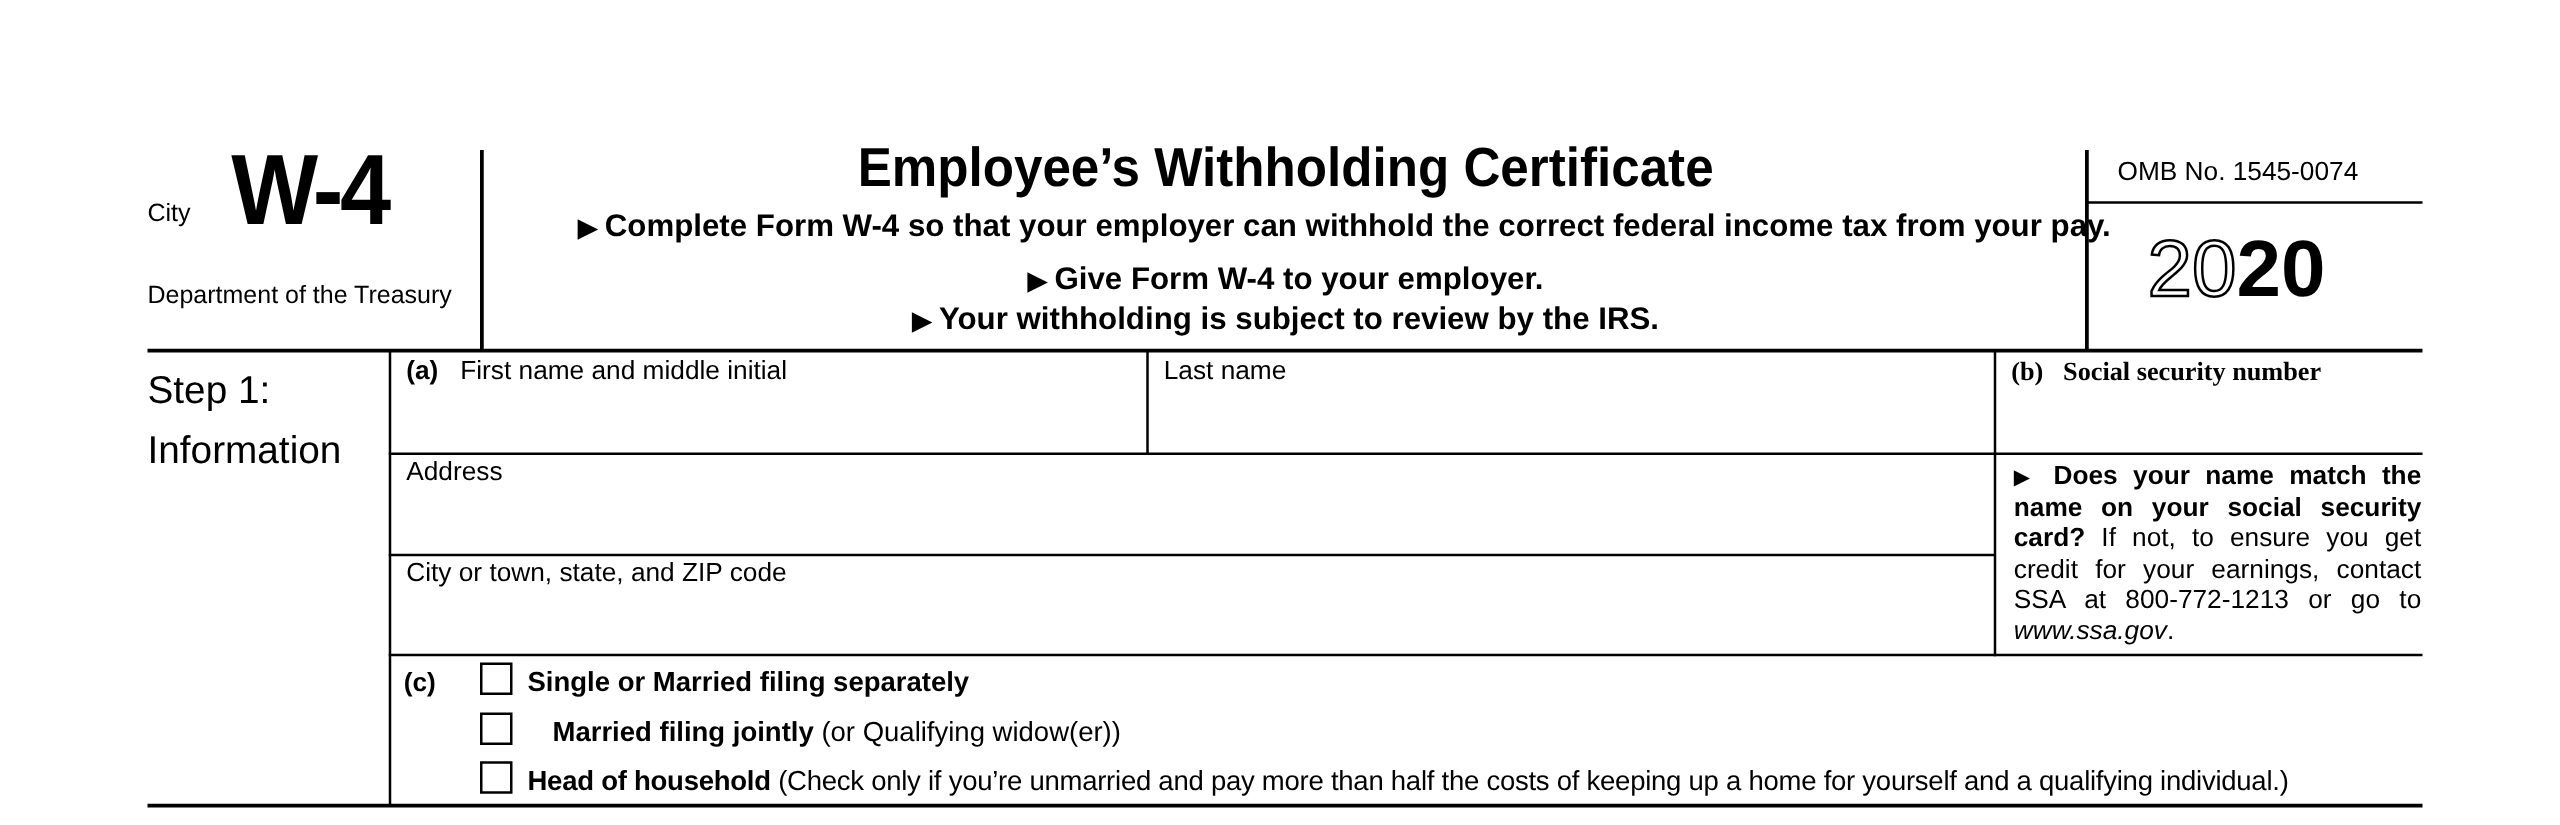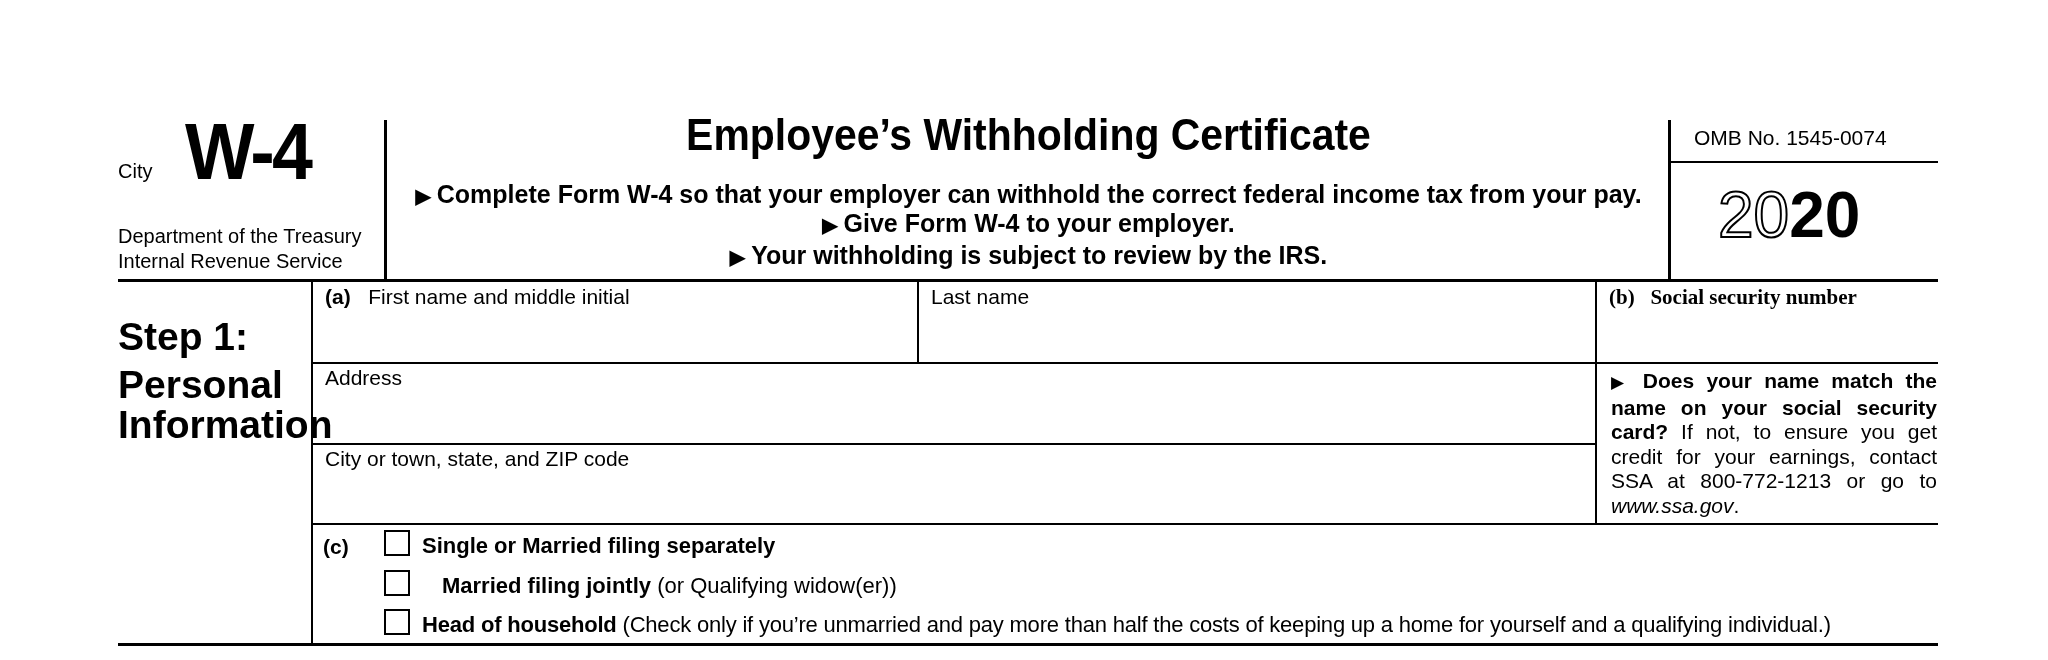--- a/index.html
+++ b/index.html
@@ -9,51 +9,50 @@
   .vline { position:absolute; background:#000; }
 
   
   .form-word { left:118px; top:160px; font-size:20px; }
   .form-num { left:185px; top:112px; font-size:80px; font-weight:bold; letter-spacing:-3px; transform:scaleX(0.92); transform-origin:left top; line-height:1; }
   .dept { left:118px; top:224px; font-size:20px; line-height:25px; }
 
   
   .title { left:387px; width:1283px; top:113px; text-align:center; font-size:44px; font-weight:bold; line-height:1; transform:scaleX(0.93); }
   .sub { left:387px; width:1283px; text-align:center; font-size:25px; font-weight:bold; line-height:1; }
-  .sub1 { top:182px; }
+  .sub1 { top:169px;padding-left:47px; }
   .sub2 { top:211px; }
   .sub3 { top:243px; }
   .tri { font-size:20px; margin-right:6px; }
 
   
   .omb { left:1694px; top:126px; font-size:21px; }
   .year { left:1718px; top:183px; font-size:64px; font-weight:bold; line-height:1; }
   .year .outline { color:#fff; -webkit-text-stroke:2px #000; font-weight:normal; }
 
   
-  .step { left:118px; font-weight:bold; font-size:39px; line-height:40px;margin-top:25px; }
+  .step { left:118px; font-weight:normal; font-size:31px; line-height:40px; }
   .step-title { top:292px; }
   .step-sub { top:340px; }
 
   .lbl { font-size:21px; }
   .lbl b { font-weight:bold; }
 
   .ssa-note { left:1611px; top:369px; width:326px; font-size:21px; line-height:24.5px; text-align:justify; }
 
   .cbx { position:absolute; width:26px; height:26px; border:2px solid #000; box-sizing:border-box; background:#fff; cursor:pointer; }
   .filing { font-size:22px; }
 </style>
 </head>
 <body>
 
 <div class="abs form-word">City</div>
 <div class="abs form-num">W-4</div>
 <div class="abs dept">
   <div>Department of the Treasury</div>
-  <div>Internal Revenue Service</div>
 </div>
 
 <div class="vline" style="left:384px; top:120px; width:3px; height:160px;"></div>
 <div class="vline" style="left:1668px; top:120px; width:3px; height:160px;"></div>
 
 <div class="abs title">Employee’s Withholding Certificate</div>
 <div class="abs sub sub1"><span class="tri">▶</span><span>Complete Form W-4 so that your employer can withhold the correct federal income tax from your pay.</span></div>
 <div class="abs sub sub2"><span class="tri">▶</span><span>Give Form W-4 to your employer.</span></div>
 <div class="abs sub sub3"><span class="tri">▶</span><span>Your withholding is subject to review by the IRS.</span></div>
 
@@ -65,21 +64,20 @@
 <div class="vline" style="left:311px; top:281px; width:2px; height:364px;"></div>
 <div class="vline" style="left:917px; top:281px; width:2px; height:82px;"></div>
 <div class="vline" style="left:1595px; top:281px; width:2px; height:244px;"></div>
 <div class="hline" style="left:311px; top:362px; width:1627px; height:2px;"></div>
 <div class="hline" style="left:311px; top:443px; width:1285px; height:2px;"></div>
 <div class="hline" style="left:311px; top:523px; width:1627px; height:2px;"></div>
 <div class="hline" style="left:118px; top:643px; width:1820px; height:3px;"></div>
 
 <div class="abs step step-title">Step 1:</div>
 <div class="abs step step-sub">
-  <div>Personal</div>
   <div>Information</div>
 </div>
 
 <div class="abs" style="left:313px; top:282px; width:604px; height:80px;">
   <div class="abs lbl" style="left:12px; top:3px;">
     <b>(a)</b>&nbsp;&nbsp;&nbsp;<span>First name and middle initial</span>
   </div>
 </div>
 
 <div class="abs" style="left:919px; top:282px; width:676px; height:80px;">

